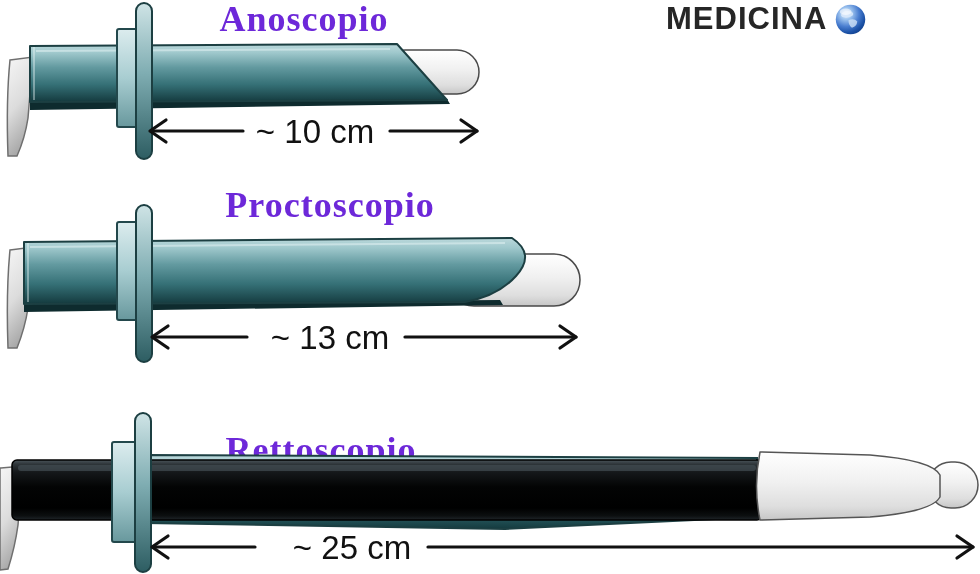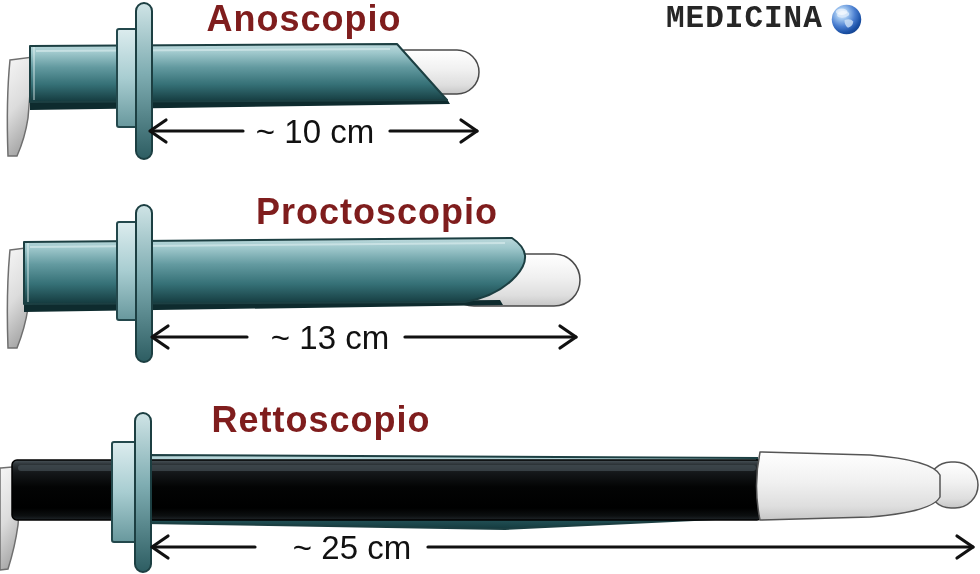--- a/index.html
+++ b/index.html
@@ -1,29 +1,29 @@
 <!DOCTYPE html>
 <html><head>
 <meta charset="utf-8">
 <style>
   html,body { margin:0; padding:0; }
   body { font-family:"Liberation Sans", sans-serif; background:#ffffff; }
   .stage { position:relative; width:980px; height:574px; background:#ffffff; overflow:hidden; }
 
   
-  .logo { position:absolute; left:666px; top:2px; display:flex; align-items:center; color:#262626;font-family:Liberation Mono, monospace; }
+  .logo { position:absolute; left:666px; top:2px; display:flex; align-items:center; color:#262626; }
   .logo .word { font-size:31px; font-weight:600; letter-spacing:1px; line-height:34px; }
   .logo .globe { width:31px; height:31px; margin:0 2px 0 8px; display:block; }
 
   
   .title { position:absolute; transform:translateX(-50%); font-size:36px; font-weight:bold;
-           letter-spacing:1px; color:#7f1d1d; white-space:nowrap; line-height:36px; }
+           letter-spacing:1px; color:#6d28d9; white-space:nowrap; line-height:36px;font-family:Liberation Serif, serif; }
   .t-ano { left:304px; top:1px; }
-  .t-pro { left:330px; top:194px;margin-left:47px; }
-  .t-ret { left:321px; top:402px; }
+  .t-pro { left:330px; top:187px; }
+  .t-ret { left:321px; top:432px; }
 
   
   .inst { position:absolute; left:0; display:block; }
   .inst.ano { top:0; }
   .inst.pro { top:196px; }
   .inst.ret { top:405px; }
 
   .dim-text { font-family:"Liberation Sans", sans-serif; font-size:33px; fill:#111111; }
 </style>
 </head>

